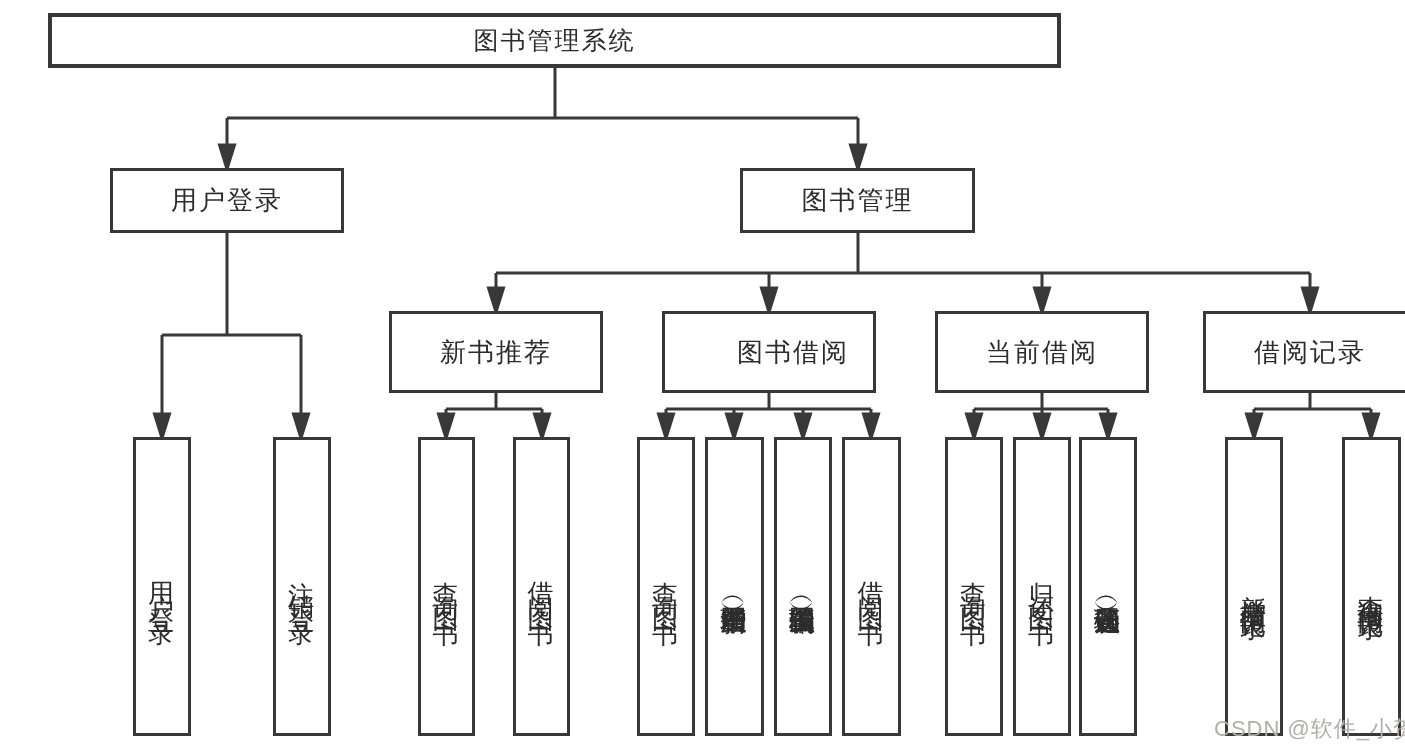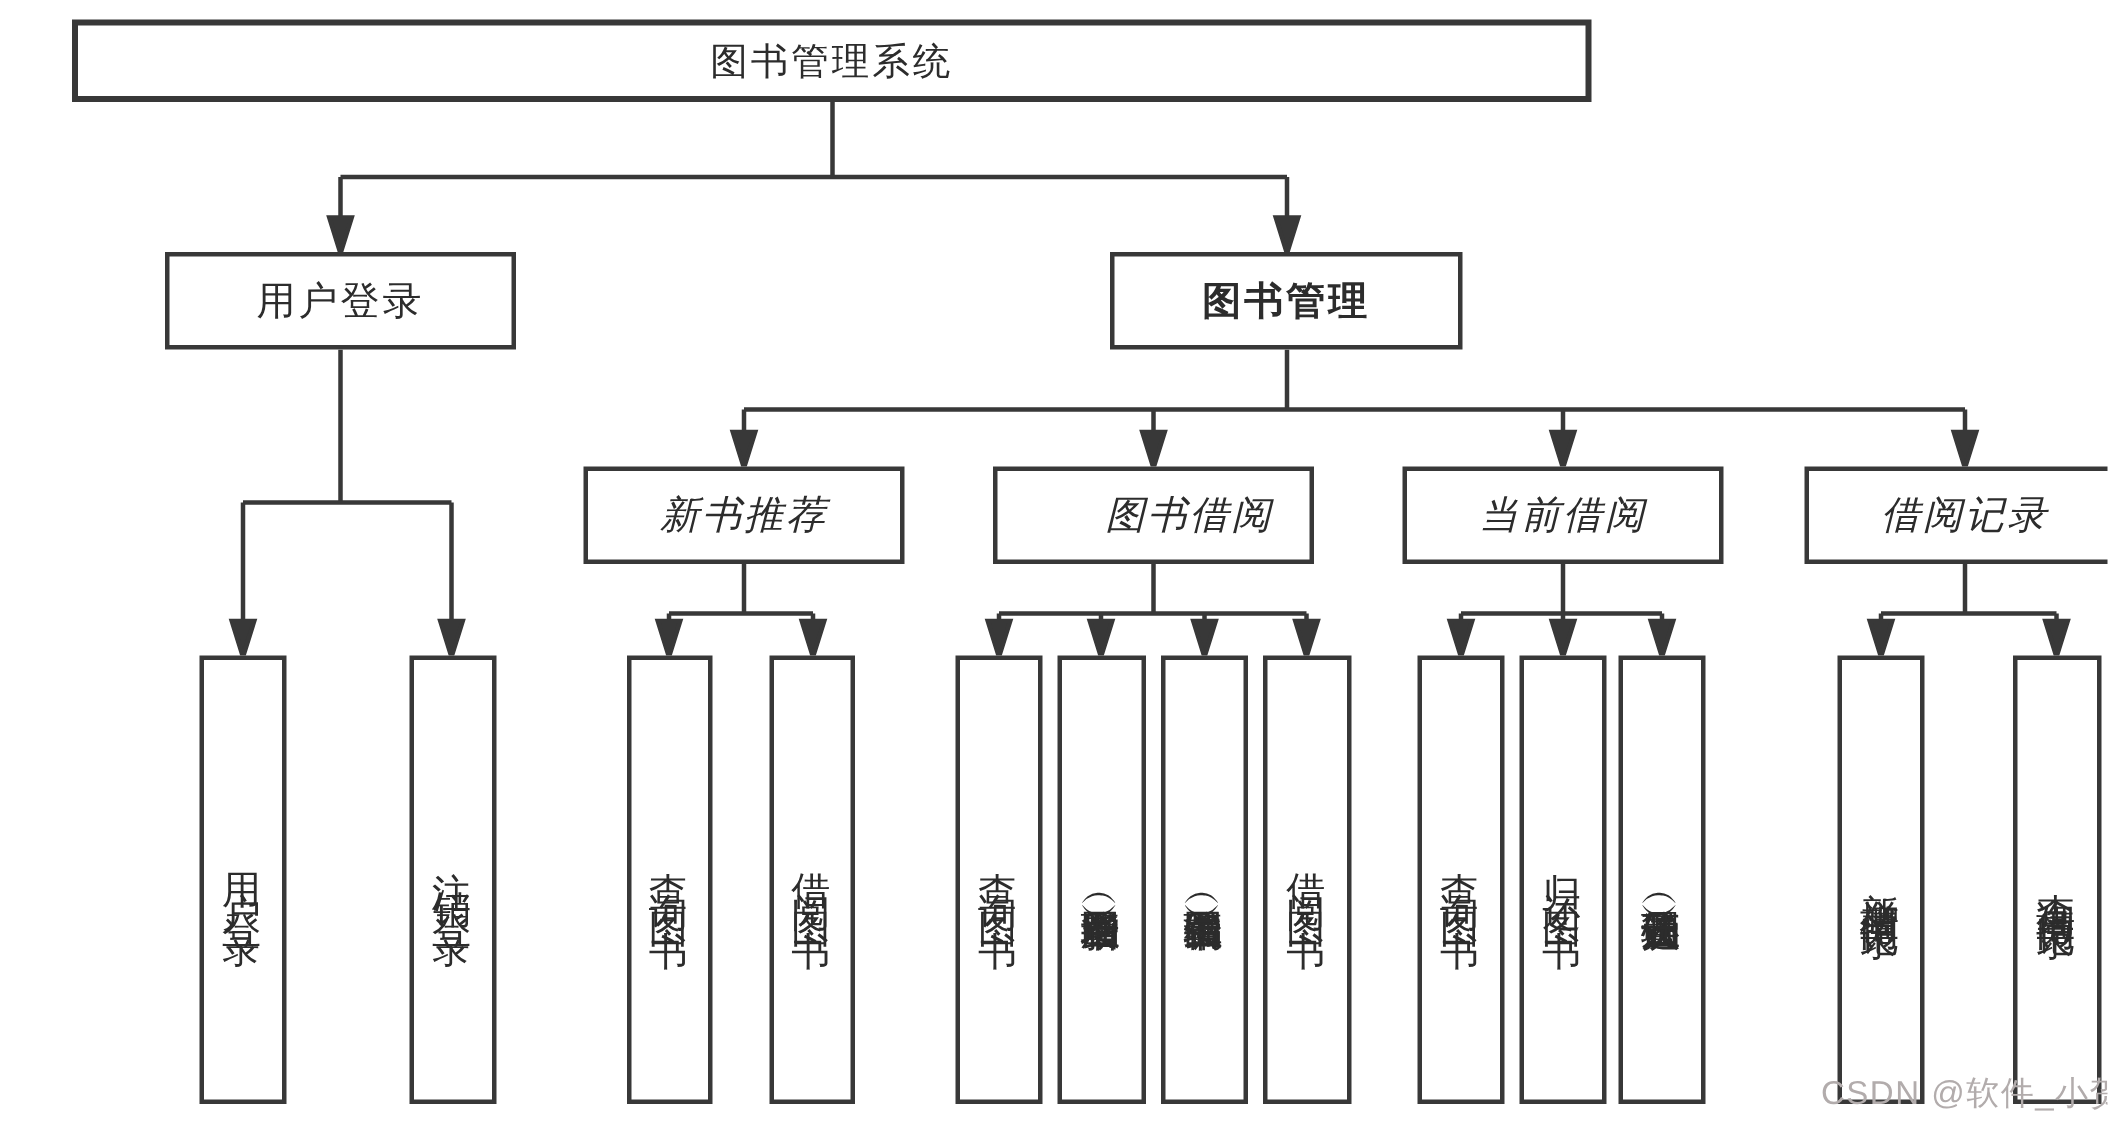--- a/index.html
+++ b/index.html
@@ -36,23 +36,23 @@
     width:58px;top:437px;height:299px;
   }
   .sp4{letter-spacing:13px;}
   .sp6{letter-spacing:4px;}
   .sp10{letter-spacing:0px;}
 
   
   .root{left:20px;top:13px;width:1013px;height:55px;border-width:4px;font-size:25px;}
   
   .l2a{left:82px;top:168px;width:234px;height:65px;}
-  .l2b{left:712px;top:168px;width:235px;height:65px;font-weight:bold;}
+  .l2b{left:712px;top:168px;width:235px;height:65px;}
   
-  .l3{top:311px;height:65px;width:214px;font-style:italic;}
+  .l3{top:311px;height:82px;width:214px;}
   .l3a{left:361px;}
   .l3b{left:634px;padding-left:48px;}
   .l3c{left:907px;}
   .l3d{left:1175px;}
   
   .lfA1{left:105px;}
   .lfA2{left:245px;}
   .lfB1{left:390px;width:57px;}
   .lfB2{left:485px;width:57px;}
   .lfC1{left:609px;}

